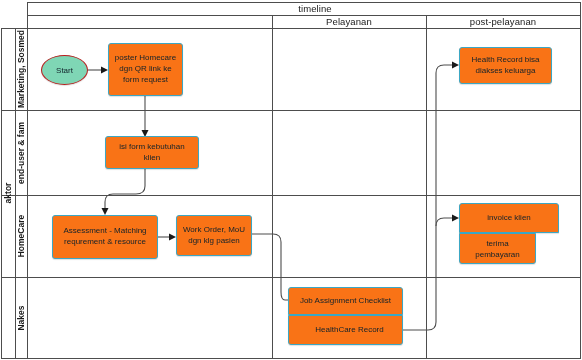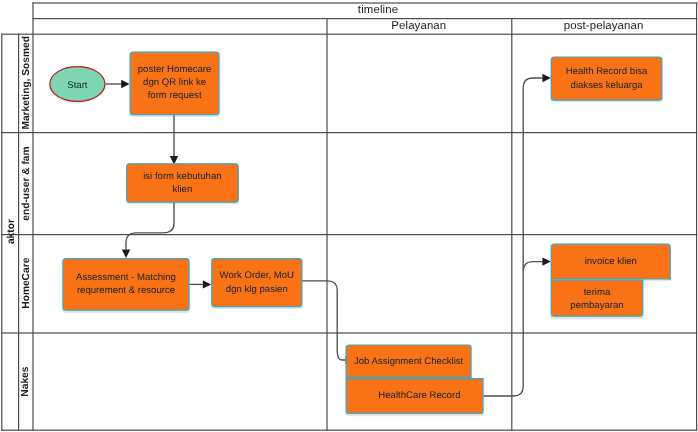--- a/index.html
+++ b/index.html
@@ -193,21 +193,21 @@
   </div>
 
   <div class="node sq" style="left:459px; top:203px; width:100px; height:30px; border-radius:3px 3px 0 0;">
     <span>invoice klien</span>
   </div>
 
   <div class="node sq" style="left:459px; top:233px; width:77px; height:31px; border-radius:0 0 3px 3px;align-items:flex-end;">
     <span>terima pembayaran</span>
   </div>
 
-  <div class="node sq" style="left:288px; top:287px; width:105px; height:28px; border-radius:3px 3px 0 0;">
+  <div class="node sq" style="left:288px; top:287px; width:115px; height:28px; border-radius:3px 3px 0 0;">
     <span>Job Assignment Checklist</span>
   </div>
 
   <div class="node sq" style="left:288px; top:315px; width:115px; height:30px; border-radius:0 0 3px 3px;padding-left:12px;">
     <span>HealthCare Record</span>
   </div>
 
 </div>
 
 </body></html>

